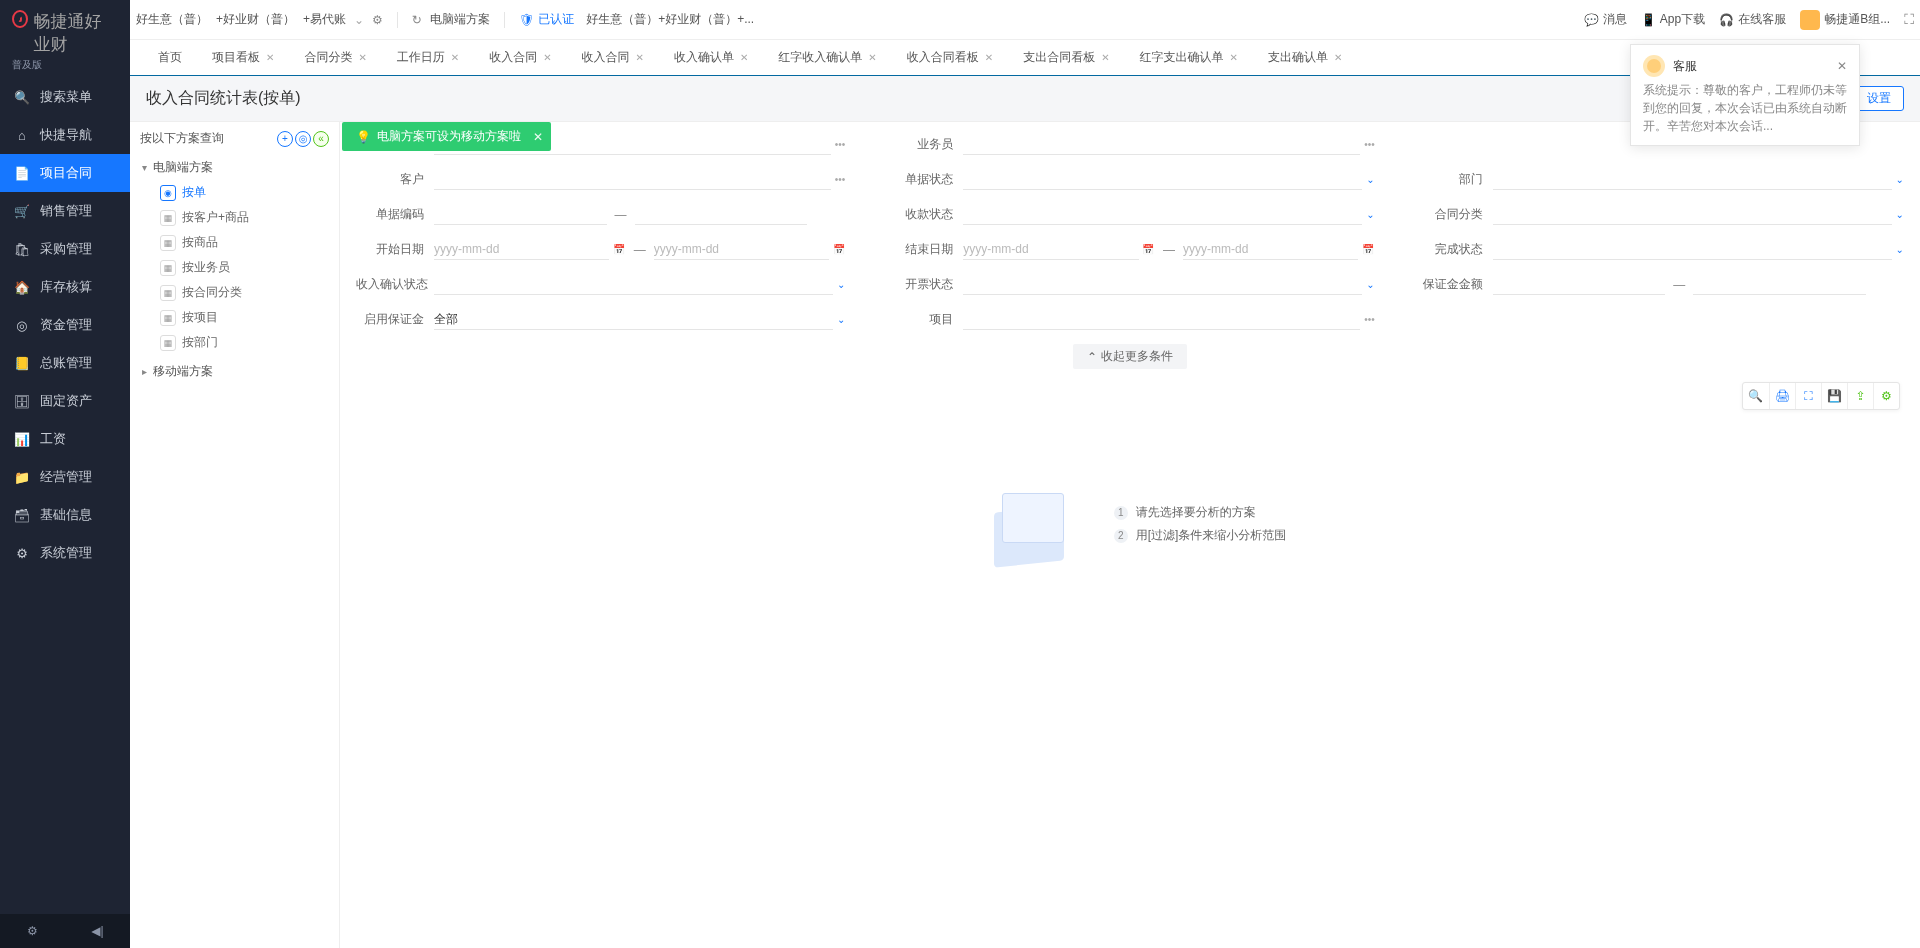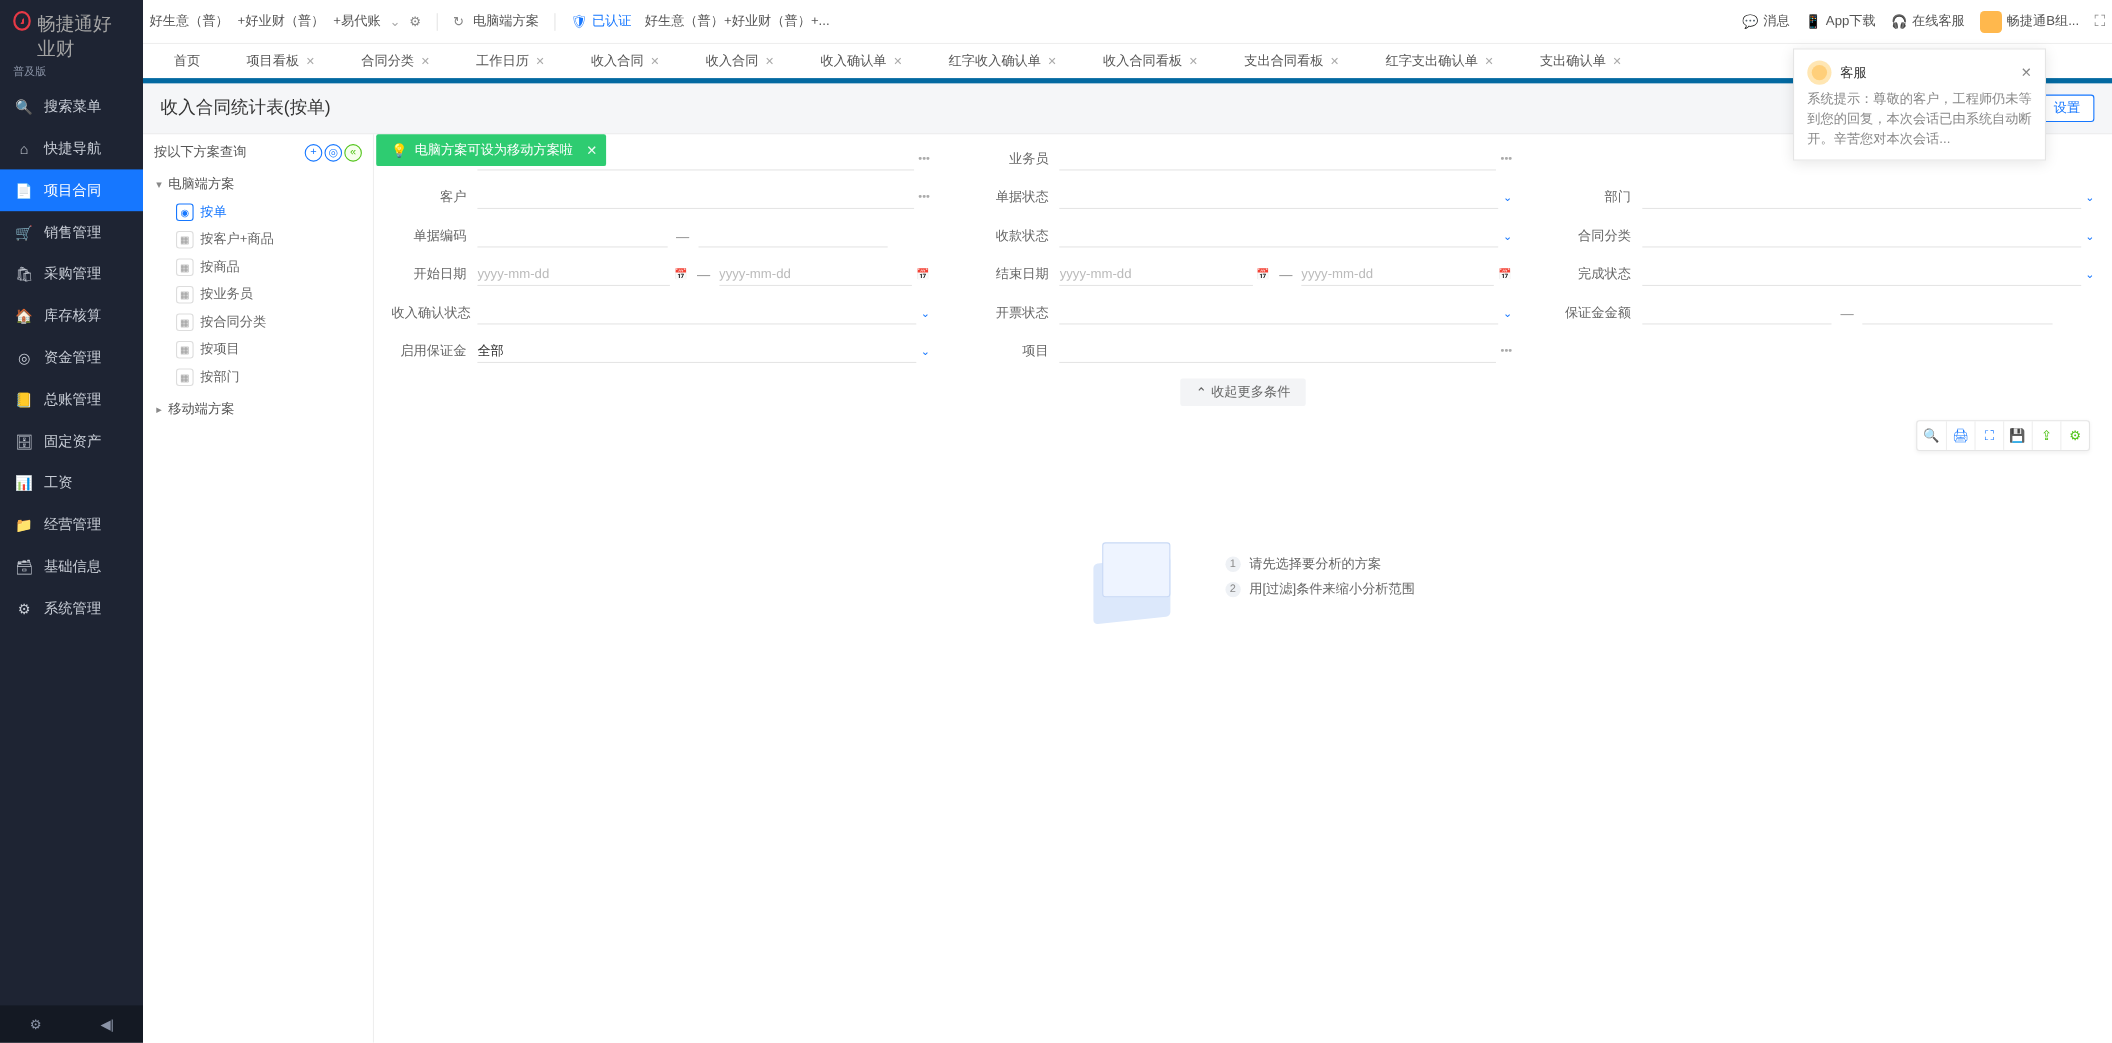--- a/index.html
+++ b/index.html
@@ -27,21 +27,21 @@
 .th-link { color: #555; cursor: pointer; }
 .th-blue { color: #1677ff; cursor: pointer; display: flex; align-items: center; gap: 4px; }
 .th-icon-gear { color: #888; cursor: pointer; }
 .th-divider { width: 1px; height: 16px; background: #e5e5e5; margin: 0 6px; }
 .header-right { margin-left: auto; display: flex; align-items: center; gap: 14px; }
 .hr-item { display: flex; align-items: center; gap: 4px; color: #555; cursor: pointer; }
 .avatar { width: 20px; height: 20px; background: #ffb84d; border-radius: 4px; }
 .expand-icon { color: #888; cursor: pointer; font-size: 14px; }
 
 
-.tabs { height: 36px; display: flex; align-items: center; padding: 0 14px; border-bottom: 5px solid #0369a1; gap: 14px; font-size: 12px; color: #555; }
+.tabs { height: 36px; display: flex; align-items: center; padding: 0 14px; border-bottom: 1px solid #0369a1; gap: 2px; font-size: 12px; color: #555; }
 .tab { display: flex; align-items: center; gap: 6px; padding: 0 14px; height: 36px; cursor: pointer; white-space: nowrap; }
 .tab-close { color: #aaa; font-size: 10px; }
 
 
 .page-title-row { padding: 10px 16px; background: #f5f6f8; font-size: 16px; color: #333; border-bottom: 1px solid #eee; display: flex; align-items: center; }
 .page-title-row .btns { margin-left: auto; display: flex; gap: 8px; }
 .btn-primary { background: #1677ff; color: #fff; border: none; padding: 4px 14px; border-radius: 3px; font-size: 12px; cursor: pointer; }
 .btn-outline { background: #fff; color: #1677ff; border: 1px solid #1677ff; padding: 3px 12px; border-radius: 3px; font-size: 12px; cursor: pointer; }
 
 

